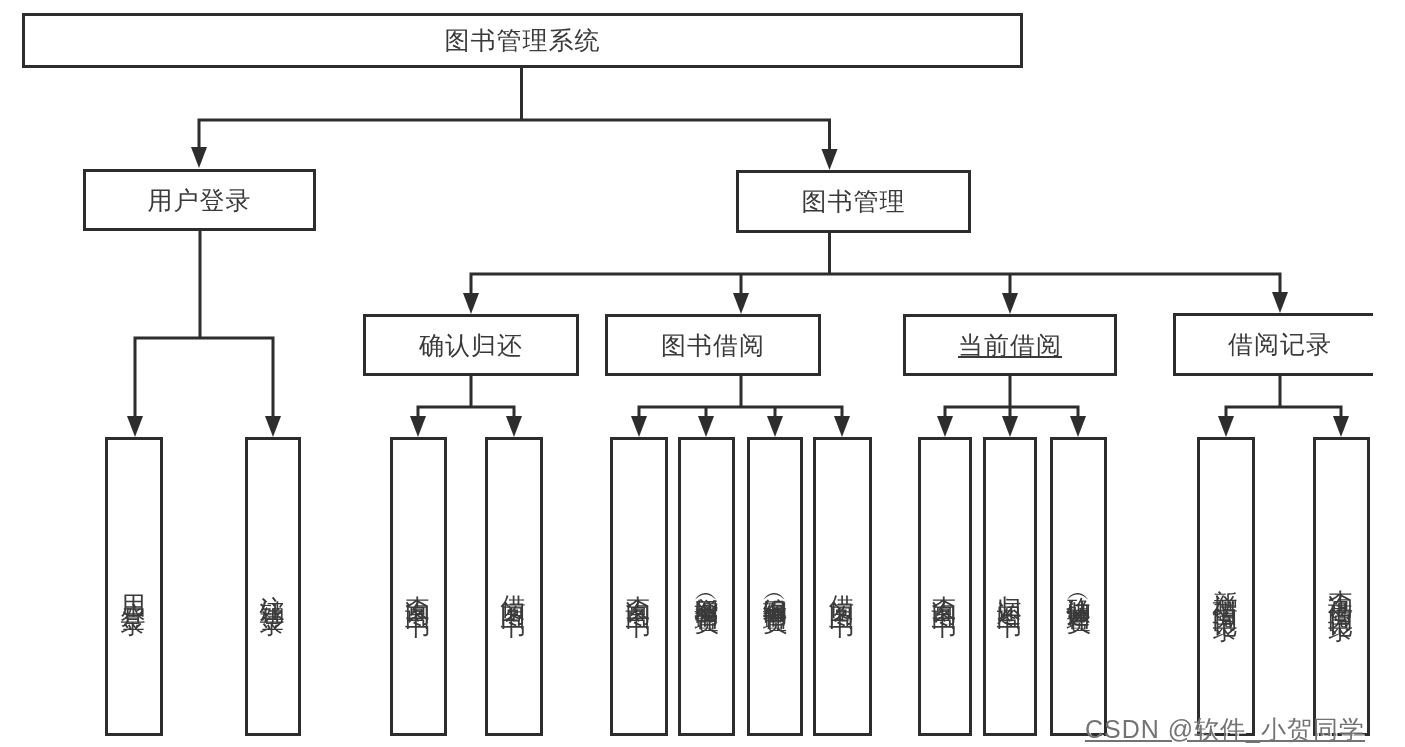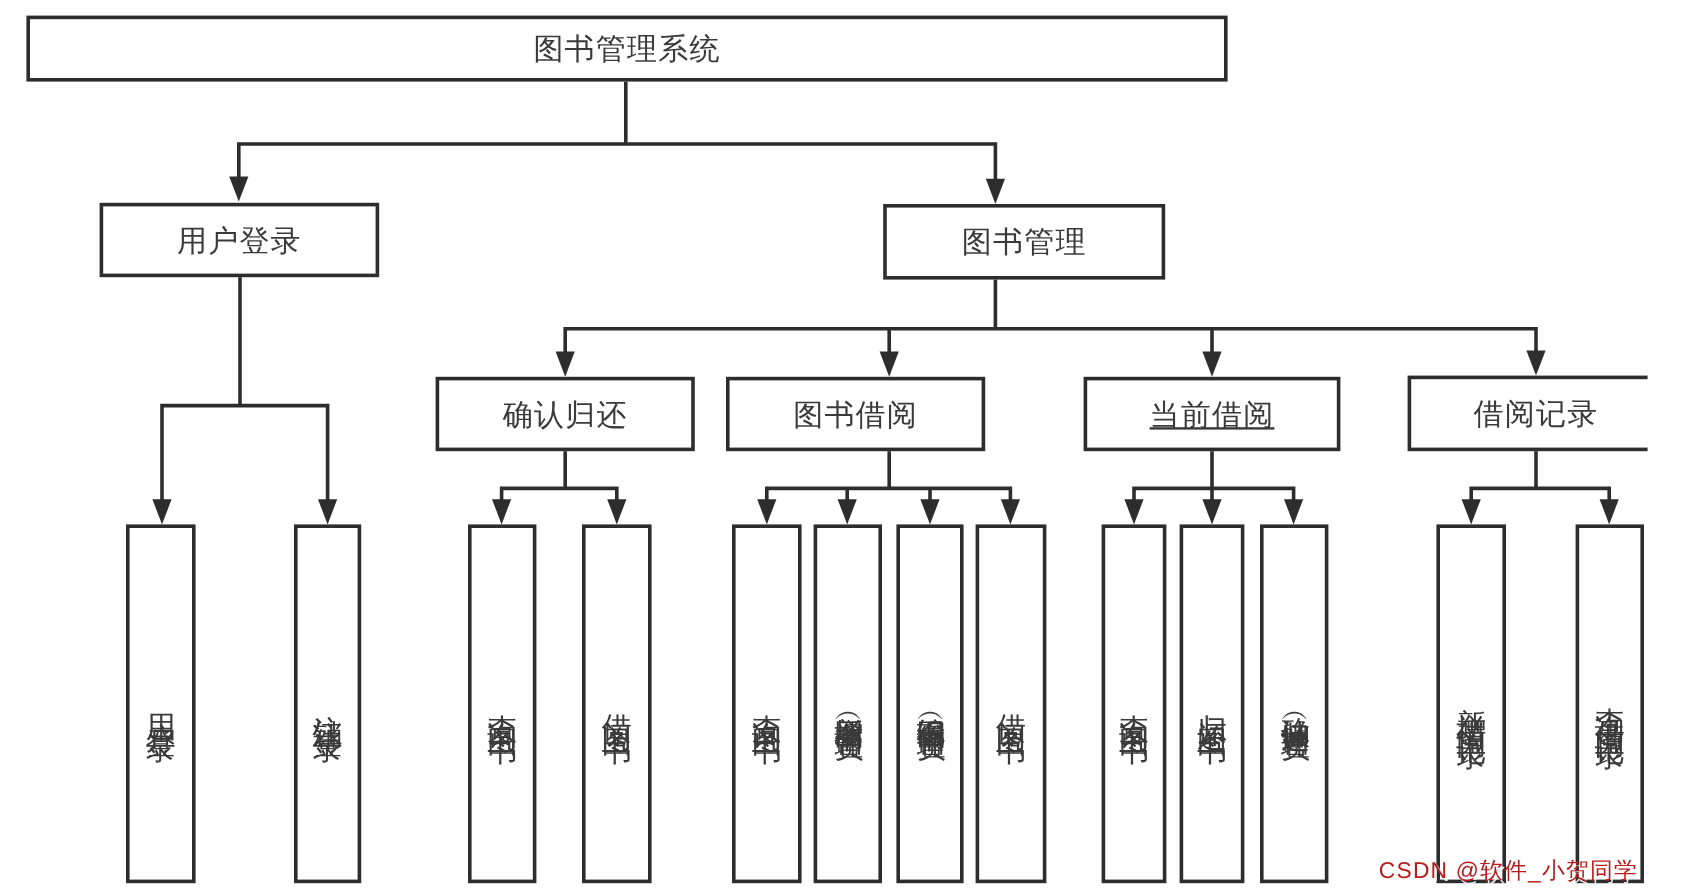--- a/index.html
+++ b/index.html
@@ -53,25 +53,26 @@
   #lf-bor4   { left: 813px;  width: 59px; }
   #lf-cur1   { left: 918px;  width: 54px; }
   #lf-cur2   { left: 983px;  width: 54px; }
   #lf-cur3   { left: 1050px; width: 57px; }
   #lf-rec1   { left: 1197px; width: 58px; }
   #lf-rec2   { left: 1313px; width: 57px; }
   .watermark {
     position: absolute;
     right: 8px;
     top: 713px;
-    font-size: 19px;
-    color: #b91c1c;
+    font-size: 25px;
+    color: #737373;
     letter-spacing: 1px;
     text-shadow: 2px 2px 0 rgba(255,255,255,0.85);
     white-space: nowrap;
+    text-decoration: underline;
   }
 </style>
 </head>
 <body>
 
 <div class="stage">
 
   <svg class="wires" width="1405" height="747" viewBox="0 0 1405 747">
     <defs>
       <polygon id="arrowhead" points="0,0 -8,-21 8,-21" fill="#2d2d2d"></polygon>

